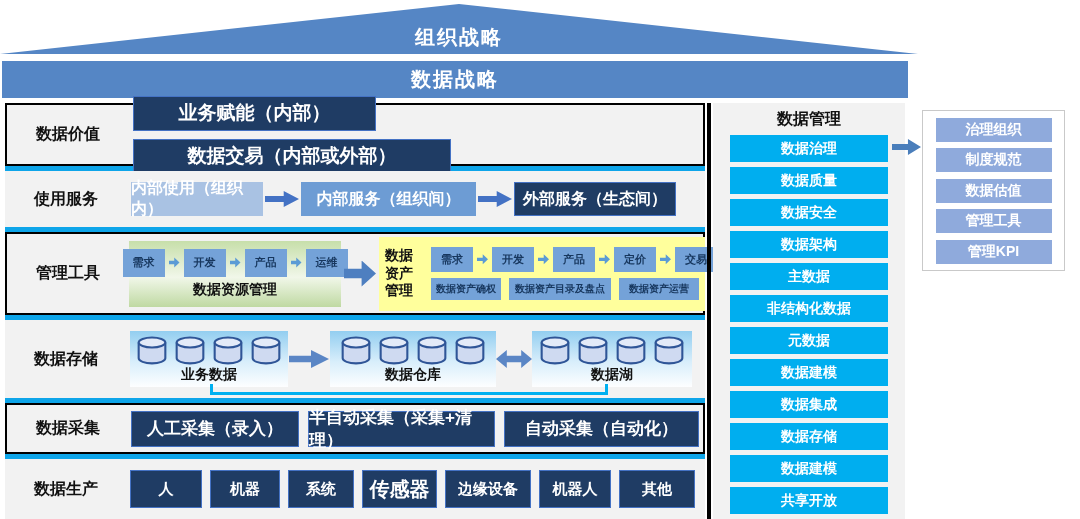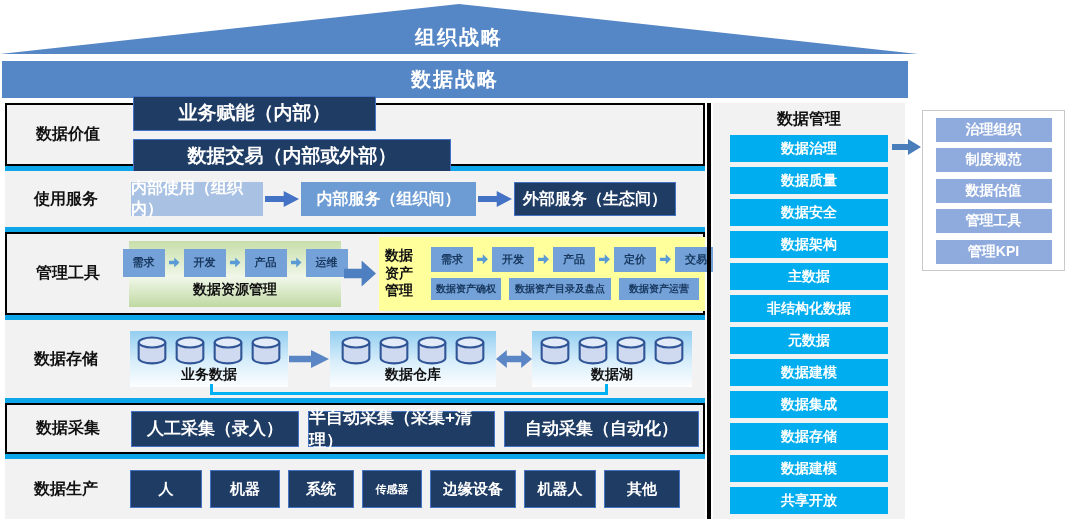--- a/index.html
+++ b/index.html
@@ -226,21 +226,21 @@
         <div class="nv" style="width:195px;height:36px;font-size:17px;">自动采集（自动化）</div>
       </div>
     </div>
 
     <div class="row" style="height:60px;">
       <div class="rlabel">数据生产</div>
       <div style="display:flex;gap:8px;margin-left:3px;">
         <div class="nv" style="width:72px;height:38px;font-size:15px;">人</div>
         <div class="nv" style="width:70px;height:38px;font-size:15px;">机器</div>
         <div class="nv" style="width:66px;height:38px;font-size:15px;">系统</div>
-        <div class="nv" style="width:60px;height:38px;font-size:11px;">传感器</div>
+        <div class="nv" style="width:75px;height:38px;font-size:20px;">传感器</div>
         <div class="nv" style="width:86px;height:38px;font-size:15px;">边缘设备</div>
         <div class="nv" style="width:72px;height:38px;font-size:15px;">机器人</div>
         <div class="nv" style="width:76px;height:38px;font-size:15px;text-align:center;">其他</div>
       </div>
     </div>
 
   </div>
 
   <div class="vline"></div>
 

